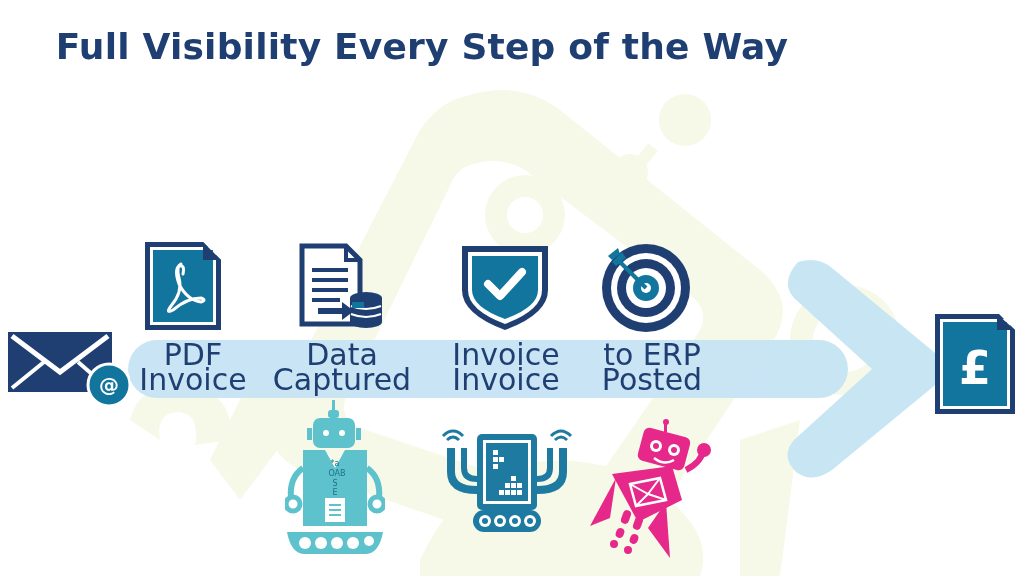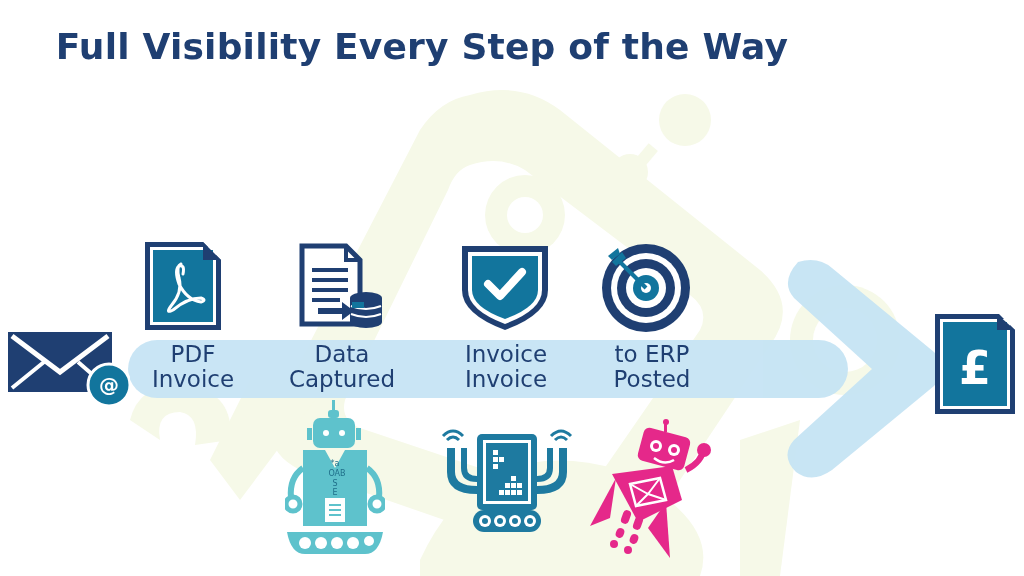--- a/index.html
+++ b/index.html
@@ -1,21 +1,21 @@
 <!DOCTYPE html>
 <html><head>
 <meta charset="utf-8">
 <style>
   html, body { margin:0; padding:0; }
   body { width:1024px; height:576px; overflow:hidden; background:#ffffff; position:relative; font-family:"DejaVu Sans", sans-serif; }
   .abs { position:absolute; }
   .title { left:0; top:26px; width:844px; text-align:center; font-size:36px; font-weight:600; color:#1f3f72; letter-spacing:0.2px; }
   .bg-watermark { left:0; top:0; width:1024px; height:576px; }
   .flow-arrow { left:0; top:0; width:1024px; height:576px; }
-  .step-label { text-align:center; font-size:23px; line-height:25px; color:#1f3f72; font-weight:400; }
+  .step-label { text-align:center; font-size:30px; line-height:25px; color:#1f3f72; font-weight:400; }
   svg { display:block; }
 </style>
 </head>
 <body>
 
 <svg class="abs bg-watermark" viewBox="0 0 1024 576">
   <g fill="#f6f9e8">
 
     <path d="M470 95 Q520 80 560 110 L760 270 Q800 305 770 345 L640 540 Q610 575 560 560 L300 470 Q260 450 275 410 L420 130 Q440 100 470 95 Z M470 165 Q455 170 448 190 L345 400 Q340 420 360 428 L560 495 Q585 500 595 482 L700 330 Q710 310 690 295 L525 170 Q500 155 470 165 Z"></path>
 

